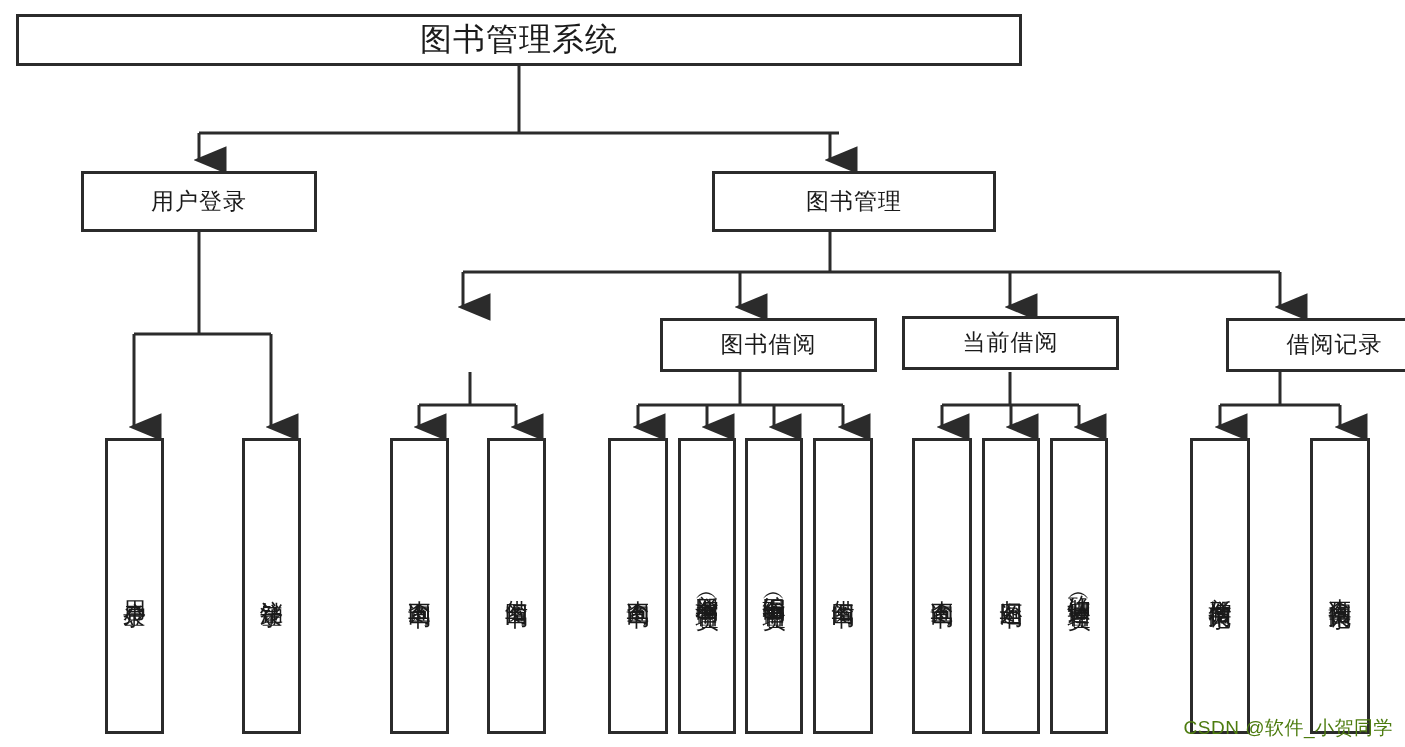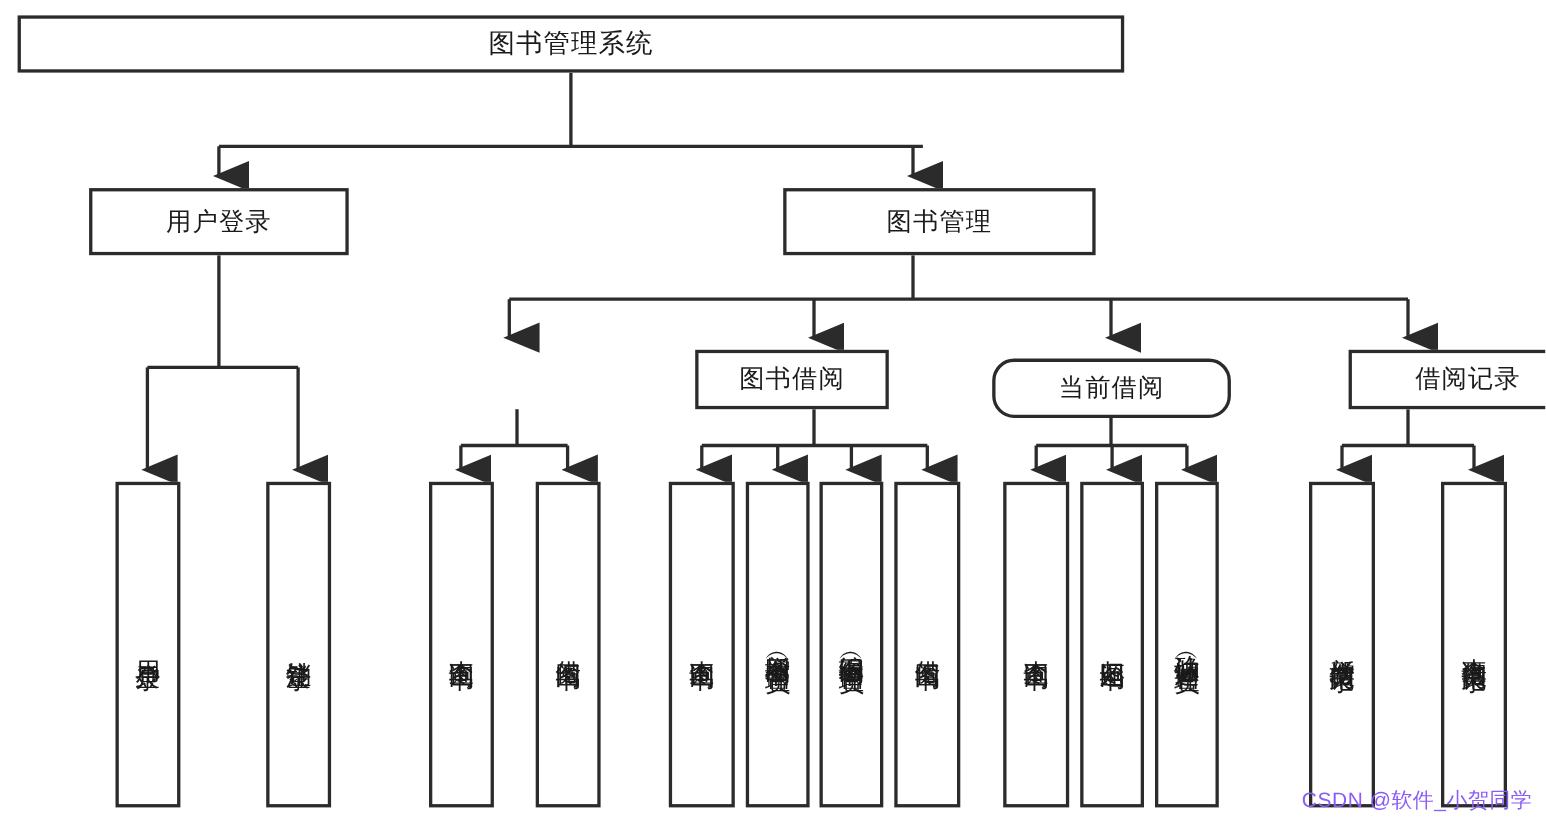--- a/index.html
+++ b/index.html
@@ -41,28 +41,28 @@
   }
   .node-v {
     font-size: 23px;
     line-height: 1.18;
     letter-spacing: 2px;
     writing-mode: vertical-rl;
     text-orientation: upright;
     white-space: nowrap;
   }
   .node-root {
-    font-size: 24px;
+    font-size: 32px;
   }
   #watermark {
     position: absolute;
     right: 12px;
     bottom: 6px;
     font-size: 19px;
-    color: #8b5cf6;
+    color: #4d7c0f;
     letter-spacing: 0.5px;
     white-space: nowrap;
     pointer-events: none;
   }
 </style>
 </head>
 <body>
 
 <div id="diagram-root">
 
@@ -114,22 +114,22 @@
       <path d="M 1220 405 L 1220 427" marker-end="url(#arrow)"></path>
       <path d="M 1340 405 L 1340 427" marker-end="url(#arrow)"></path>
     </g>
   </svg>
 
   <div class="node node-h node-root" id="node-root" style="left: 16px; top: 14px; width: 1006px; height: 52px;">图书管理系统</div>
 
   <div class="node node-h" id="node-l2-0" style="left: 81px; top: 171px; width: 236px; height: 61px;">用户登录</div>
   <div class="node node-h" id="node-l2-1" style="left: 712px; top: 171px; width: 284px; height: 61px;">图书管理</div>
 
-  <div class="node node-h" id="node-l3-1" style="left: 632px; top: 318px; width: 176px; height: 54px;">图书借阅</div>
-  <div class="node node-h" id="node-l3-2" style="left: 902px; top: 326px; width: 217px; height: 54px; border-radius: 20px;">当前借阅</div>
+  <div class="node node-h" id="node-l3-1" style="left: 660px; top: 318px; width: 217px; height: 54px;">图书借阅</div>
+  <div class="node node-h" id="node-l3-2" style="left: 902px; top: 316px; width: 217px; height: 54px;">当前借阅</div>
   <div class="node node-h" id="node-l3-3" style="left: 1226px; top: 318px; width: 217px; height: 54px;">借阅记录</div>
 
   <div class="node node-v" id="node-leaf-0" style="left: 105px; top: 438px; width: 59px; height: 296px;">用户登录</div>
   <div class="node node-v" id="node-leaf-1" style="left: 242px; top: 438px; width: 59px; height: 296px;">注销登录</div>
   <div class="node node-v" id="node-leaf-2" style="left: 390px; top: 438px; width: 59px; height: 296px;">查询图书</div>
   <div class="node node-v" id="node-leaf-3" style="left: 487px; top: 438px; width: 59px; height: 296px;">借阅图书</div>
   <div class="node node-v" id="node-leaf-4" style="left: 608px; top: 438px; width: 60px; height: 296px;">查询图书</div>
   <div class="node node-v" id="node-leaf-5" style="left: 678px; top: 438px; width: 58px; height: 296px;">新增图书（管理员）</div>
   <div class="node node-v" id="node-leaf-6" style="left: 745px; top: 438px; width: 58px; height: 296px;">编辑图书（管理员）</div>
   <div class="node node-v" id="node-leaf-7" style="left: 813px; top: 438px; width: 60px; height: 296px;">借阅图书</div>

